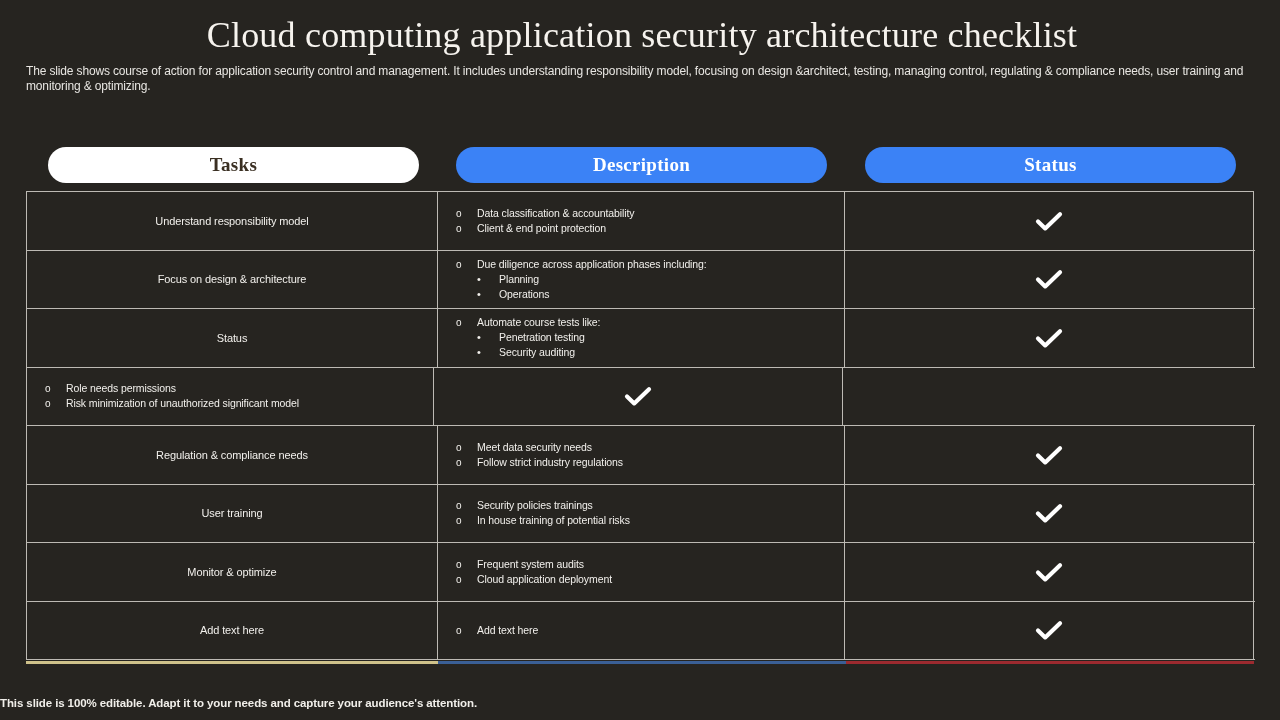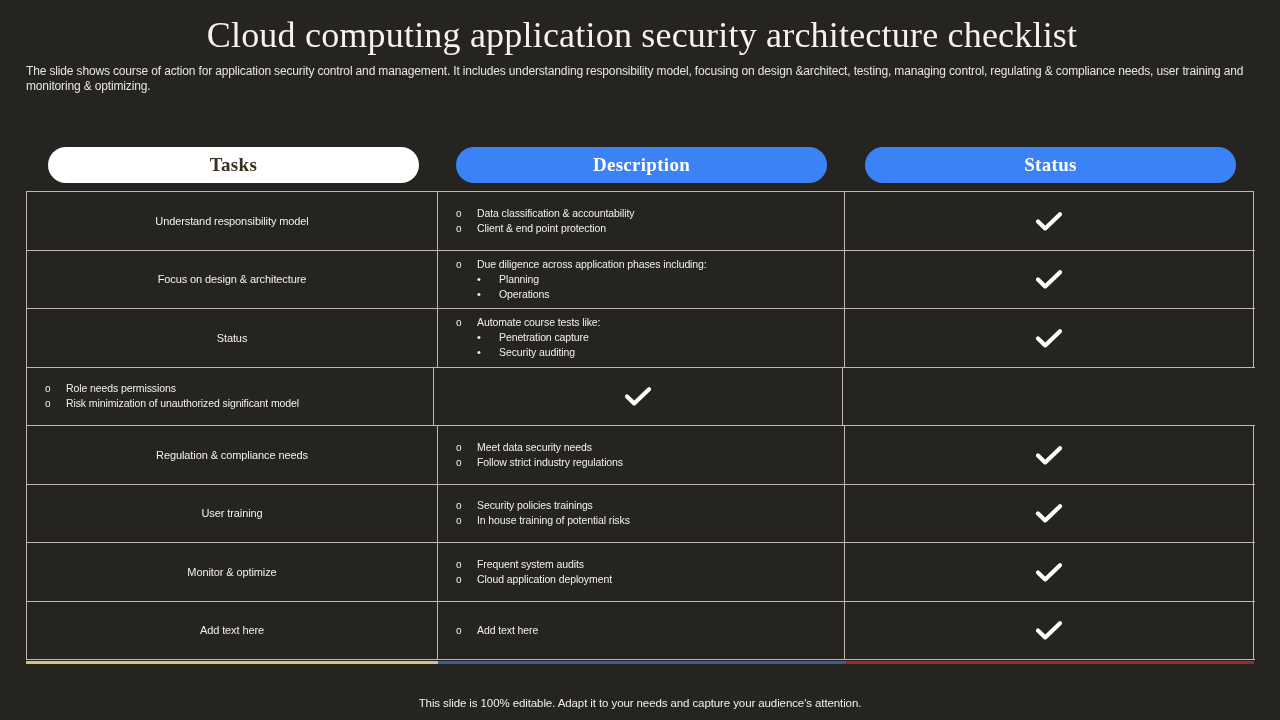--- a/index.html
+++ b/index.html
@@ -194,23 +194,22 @@
   .accent-tasks  { width: 412px; background: #cfc28b; }
   .accent-desc   { width: 408px; background: #3a5f96; }
   .accent-status { width: 408px; background: #9c2a2f; }
 
   
   .footer {
     position: absolute;
     left: 0;
     top: 697px;
     width: 1280px;
-    text-align: center;
     font-size: 11.5px;
-    font-weight: 400;
+    font-weight: 700;
     color: #f1efea;
     letter-spacing: -0.1px;
   }
 </style>
 </head>
 <body>
 
 <div class="slide">
 
   <div class="header">
@@ -271,21 +270,21 @@
       </div>
       <div class="row">
         <div class="cell-task">Status</div>
         <div class="cell-desc">
           <div class="bullet-l1">
             <span class="marker">o</span>
             <span>Automate course tests like:</span>
           </div>
           <div class="bullet-l2">
             <span class="marker">•</span>
-            <span>Penetration capture</span>
+            <span>Penetration testing</span>
           </div>
           <div class="bullet-l2">
             <span class="marker">•</span>
             <span>Security auditing</span>
           </div>
         </div>
         <div class="cell-status">
           <span>
             <svg class="check" viewBox="0 0 28 22" aria-hidden="true">
               <path d="M3 11.5 L10.2 18.4 L25 4.2" fill="none" stroke="#ffffff" stroke-width="4.2" stroke-linecap="round" stroke-linejoin="round"></path>

